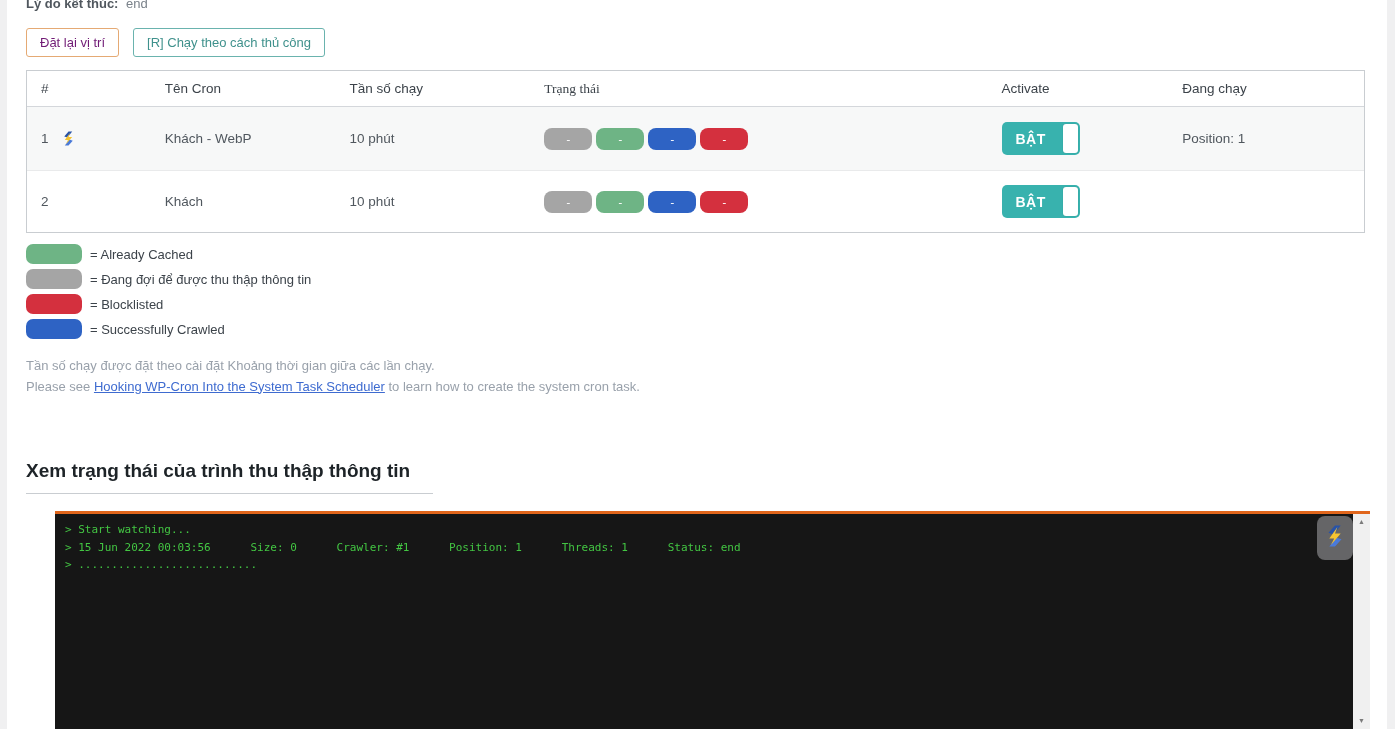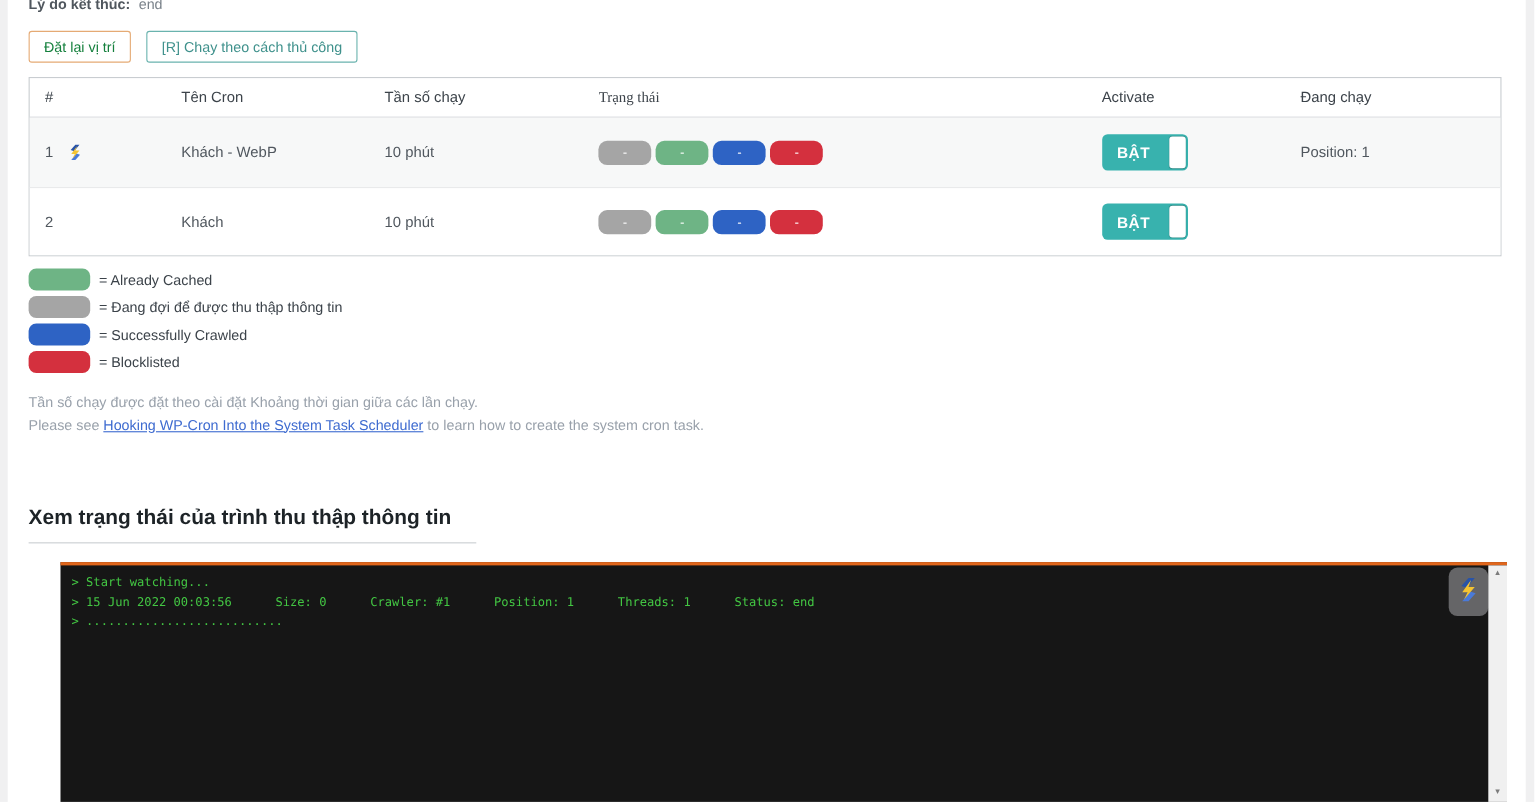--- a/index.html
+++ b/index.html
@@ -18,21 +18,21 @@
   .end-reason { position: absolute; left: 26px; top: -4px; font-size: 13px; white-space: nowrap; }
   .end-reason b { color: #50575e; font-weight: 700; }
   .end-reason span.value { color: #7a828a; margin-left: 4px; }
 
   
   .btn-row { position: absolute; left: 26px; top: 28px; display: flex; gap: 14px; }
   .btn {
     display: inline-block; background: #fff; border-radius: 3px;
     font-size: 13px; line-height: 17px; padding: 5px 13px; cursor: pointer; white-space: nowrap;
   }
-  .btn-orange { color: #15803d; border: 1px solid #e5aa74; }
+  .btn-orange { color: #701a75; border: 1px solid #e5aa74; }
   .btn-teal   { color: #3f918c; border: 1px solid #6ab3ae; }
 
   
   .cron-table { position: absolute; left: 26px; top: 70px; width: 1339px; border: 1px solid #c9cdd1; background: #fff; }
   .t-row { display: flex; align-items: center; }
   .t-head { height: 36px; border-bottom: 1px solid #d4d7db; }
   .t-head .cell { font-size: 13.5px; color: #3c434a; }
   .t-body-1 { height: 63px; background: #f7f8f8; }
   .t-body-2 { height: 62px; background: #ffffff; border-top: 1px solid #e9eaeb; }
   .cell { padding-left: 14px; font-size: 13.5px; color: #50575e; }
@@ -188,26 +188,26 @@
 <div class="legend">
   <div class="legend-item">
     <span class="swatch bg-green"></span>
     <span class="legend-label">= Already Cached</span>
   </div>
   <div class="legend-item">
     <span class="swatch bg-gray"></span>
     <span class="legend-label">= Đang đợi để được thu thập thông tin</span>
   </div>
   <div class="legend-item">
+    <span class="swatch bg-red"></span>
+    <span class="legend-label">= Blocklisted</span>
+  </div>
+  <div class="legend-item">
     <span class="swatch bg-blue"></span>
     <span class="legend-label">= Successfully Crawled</span>
-  </div>
-  <div class="legend-item">
-    <span class="swatch bg-red"></span>
-    <span class="legend-label">= Blocklisted</span>
   </div>
 </div>
 
 <div class="notes">
   <div>Tần số chạy được đặt theo cài đặt Khoảng thời gian giữa các lần chạy.</div>
   <div><span>Please see </span><a>Hooking WP-Cron Into the System Task Scheduler</a><span> to learn how to create the system cron task.</span></div>
 </div>
 
 <div class="watcher-heading">Xem trạng thái của trình thu thập thông tin</div>
 

